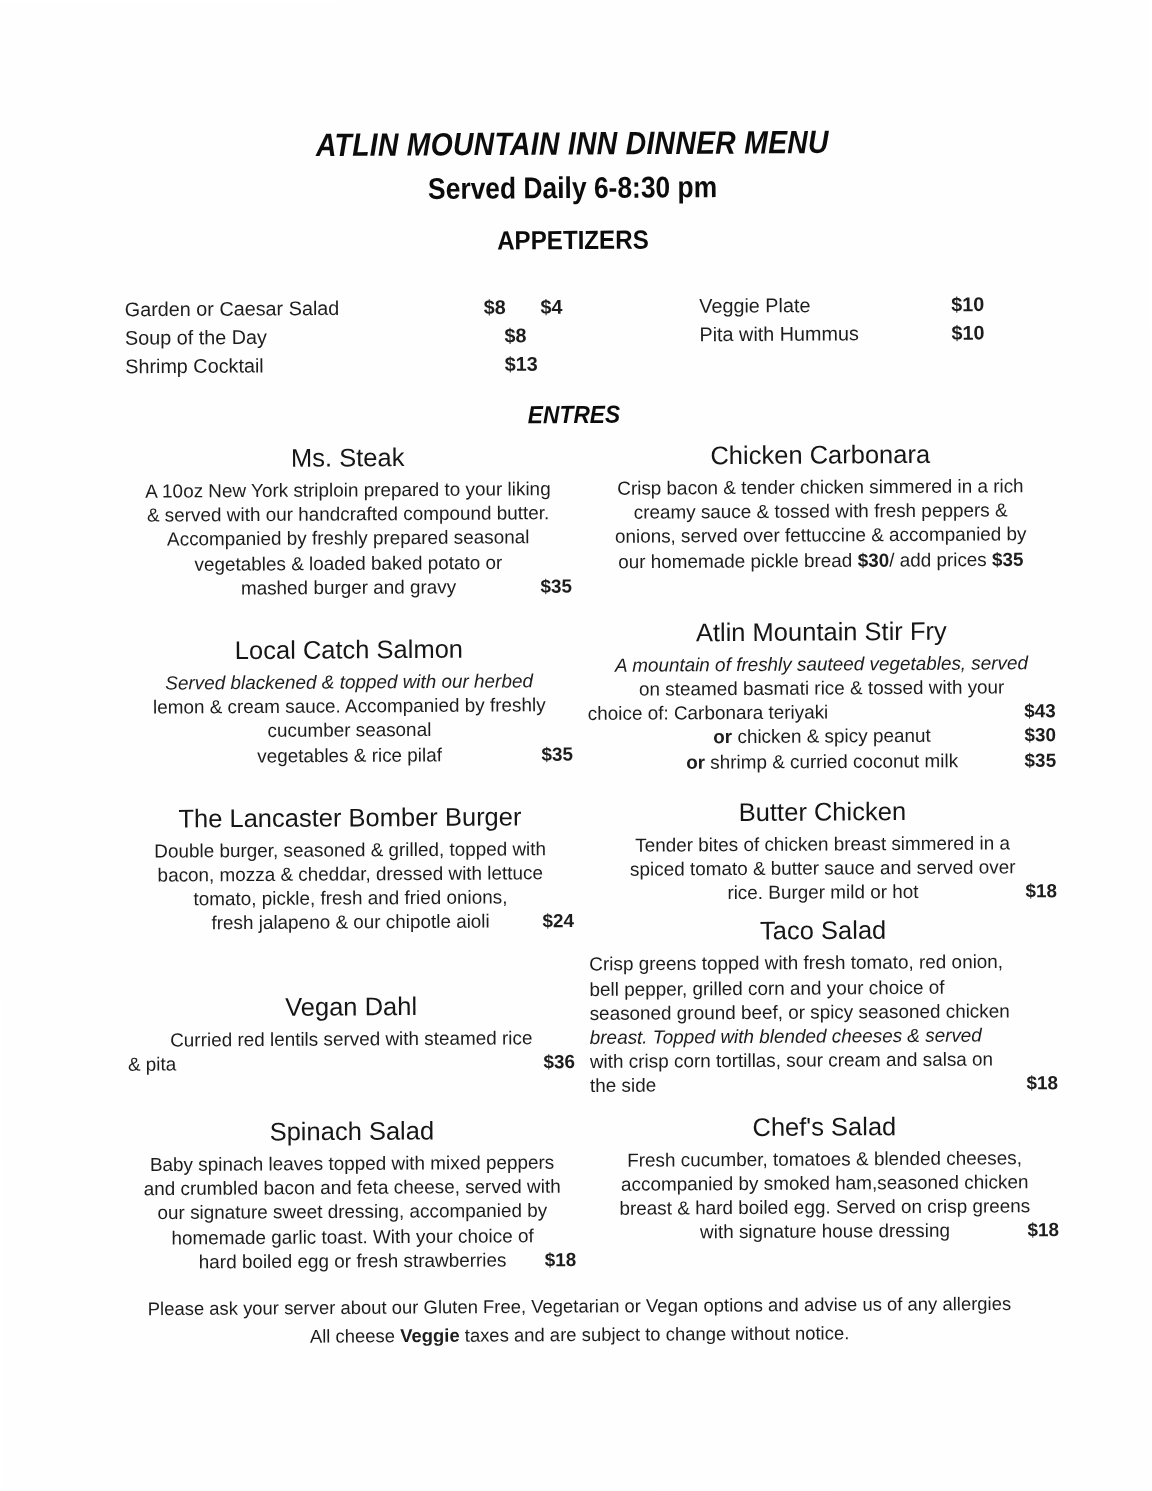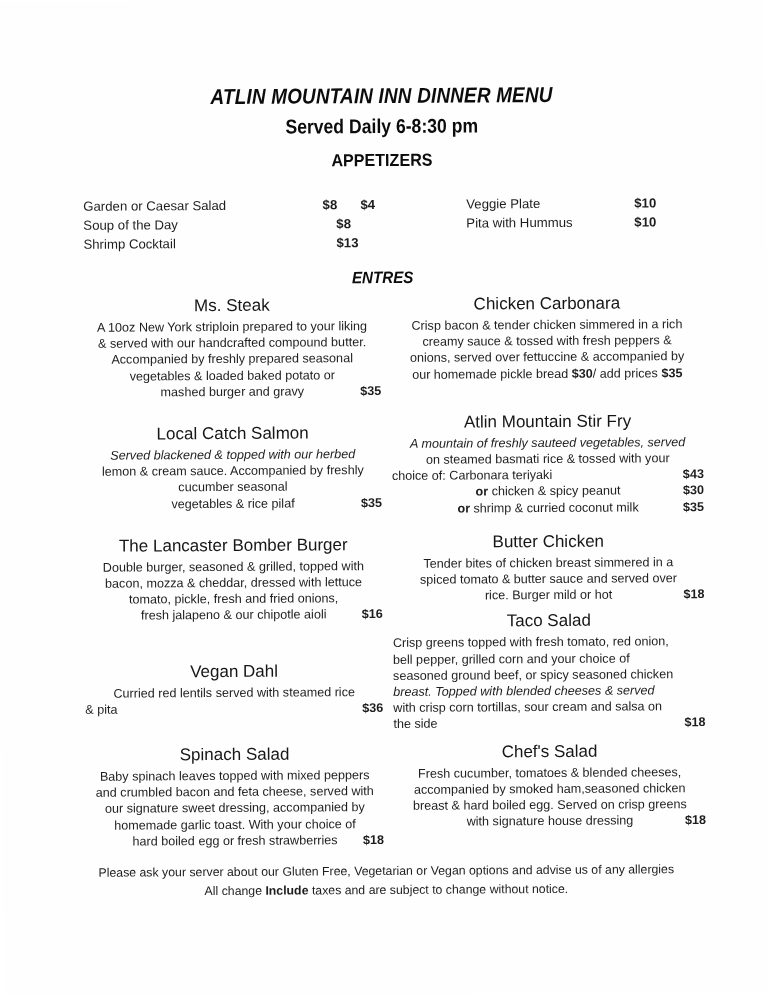--- a/index.html
+++ b/index.html
@@ -161,21 +161,21 @@
             <div class="desc-line"><span>vegetables &amp; rice pilaf</span><span class="price">$35</span></div>
           </div>
   </div>
 
   <div class="entree-item">
     <h3 class="entree-title">The Lancaster Bomber Burger</h3>
     <div class="entree-body">
             <div class="desc-line"><span>Double burger, seasoned &amp; grilled, topped with</span></div>
             <div class="desc-line"><span>bacon, mozza &amp; cheddar, dressed with lettuce</span></div>
             <div class="desc-line"><span>tomato, pickle, fresh and fried onions,</span></div>
-            <div class="desc-line"><span>fresh jalapeno &amp; our chipotle aioli</span><span class="price">$16</span></div>
+            <div class="desc-line"><span>fresh jalapeno &amp; our chipotle aioli</span><span class="price">$24</span></div>
           </div>
   </div>
 
   <div class="entree-item">
     <h3 class="entree-title">Vegan Dahl</h3>
     <div class="entree-body">
             <div class="desc-line"><span>Curried red lentils served with steamed rice</span></div>
             <div class="desc-line left"><span>&amp; pita</span><span class="price">$36</span></div>
           </div>
   </div>
@@ -241,16 +241,16 @@
             <div class="desc-line"><span>accompanied by smoked ham,seasoned chicken</span></div>
             <div class="desc-line"><span>breast &amp; hard boiled egg. Served on crisp greens</span></div>
             <div class="desc-line"><span>with signature house dressing</span><span class="price">$18</span></div>
           </div>
   </div>
 </div>
   </div>
 
   <footer>
     <div>Please ask your server about our Gluten Free, Vegetarian or Vegan options and advise us of any allergies</div>
-    <div id="footer-line2"><span>All change </span><span class="b">Include</span><span> taxes and are subject to change without notice.</span></div>
+    <div id="footer-line2"><span>All cheese </span><span class="b">Veggie</span><span> taxes and are subject to change without notice.</span></div>
   </footer>
 
 </div>
 
 </body></html>

